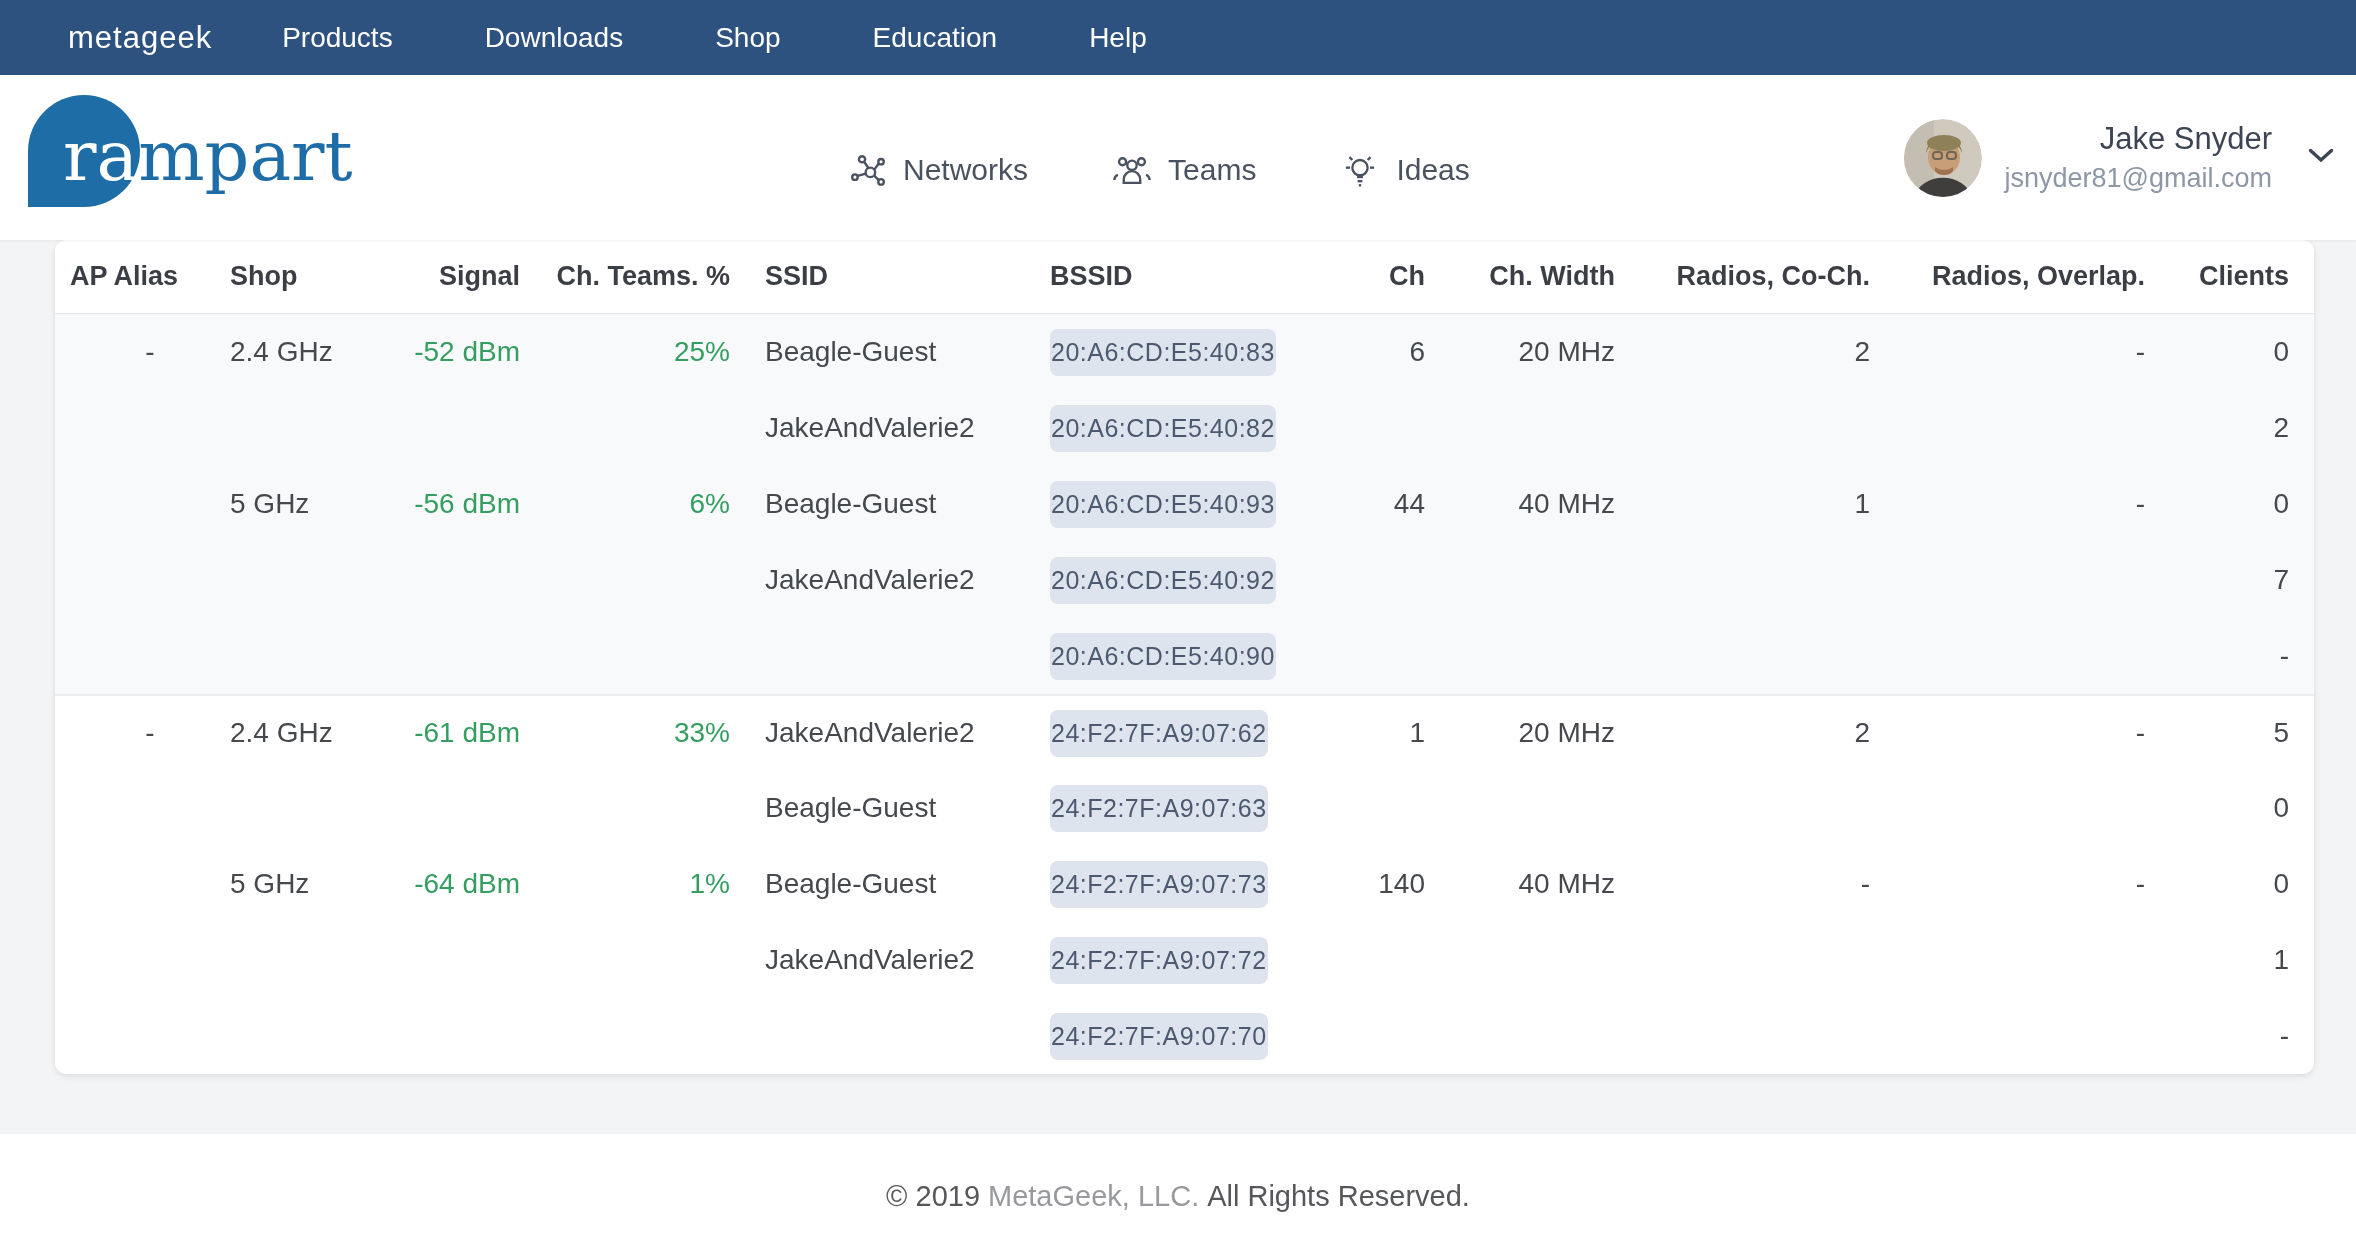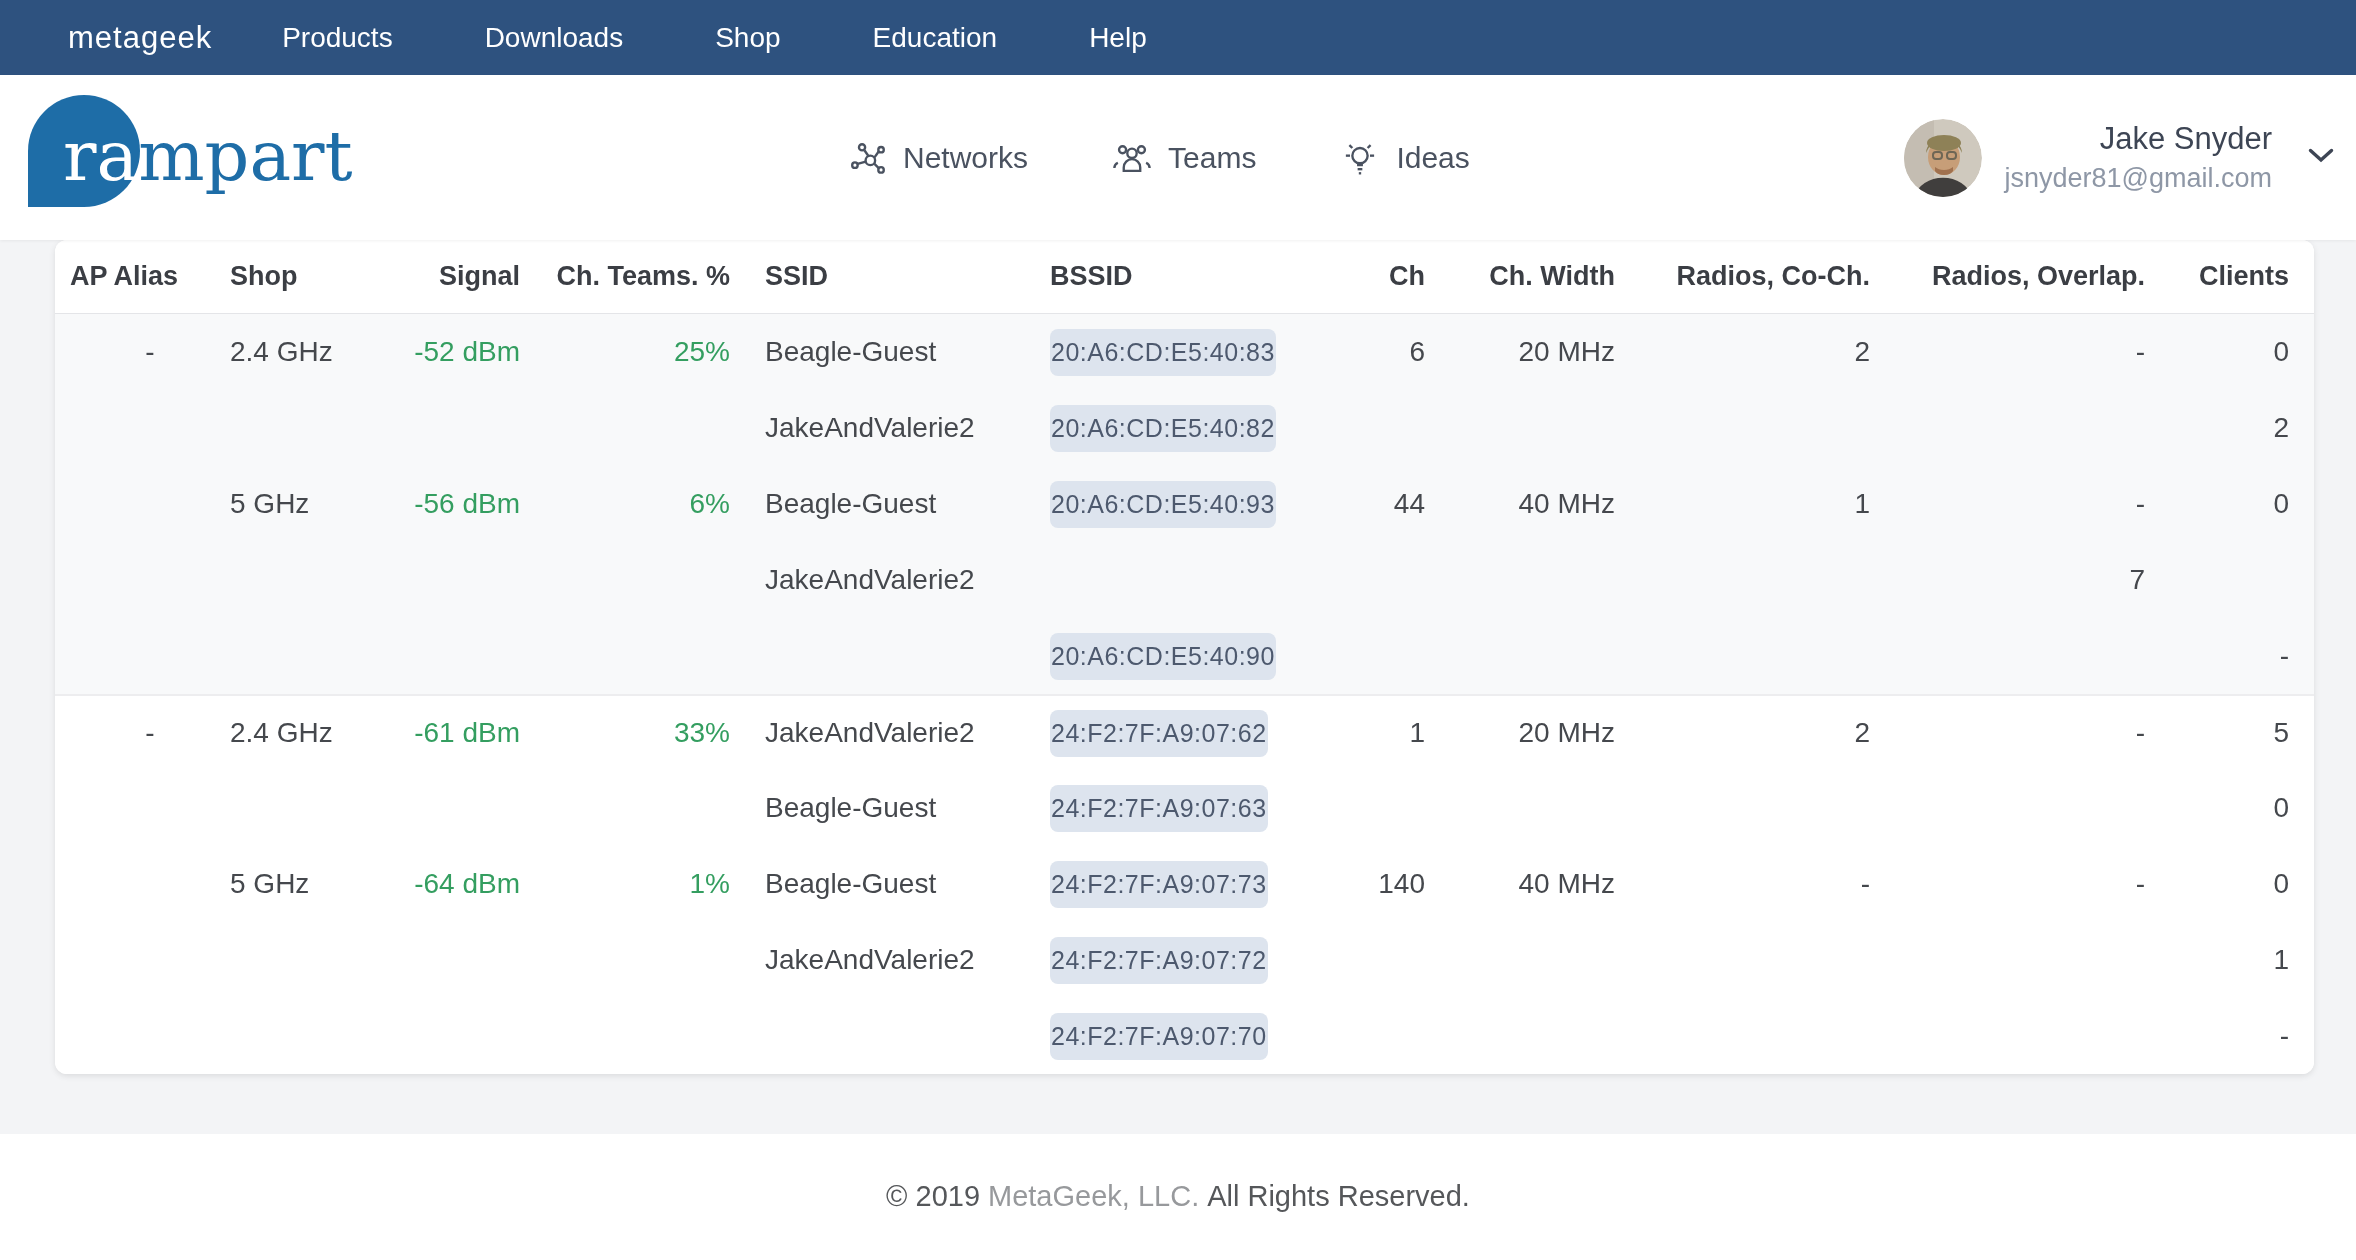--- a/index.html
+++ b/index.html
@@ -16,21 +16,21 @@
   .appheader { height:165px; background:#ffffff; position:relative;
     box-shadow:0 1px 3px rgba(0,0,0,0.06); z-index:5; }
 
   .logo { position:absolute; left:25px; top:12px; width:330px; height:140px; cursor:pointer; }
   .logo .drop { position:absolute; left:3px; top:8px; width:112px; height:112px;
     background:#1E6DA7; border-radius:52% 52% 52% 0; }
   .logo .word { position:absolute; left:38px; top:28px;
     font-family:"DejaVu Serif","Liberation Serif",serif; font-size:70px; color:#1E6DA7; }
   .logo .word .in { color:#ffffff; }
 
-  .hnav { position:absolute; left:50%; top:0; transform:translateX(-53%); height:165px;
+  .hnav { position:absolute; left:50%; top:12px; transform:translateX(-53%); height:165px;
     display:flex; align-items:center; gap:84px; }
   .hnav .item { display:flex; align-items:center; gap:16px; cursor:pointer;
     color:#4A5260; font-size:30px; font-weight:500; }
   .hnav svg { display:block; }
 
   .usermenu { position:absolute; right:22px; top:0; height:165px; display:flex;
     align-items:center; gap:22px; cursor:pointer; }
   .avatar { width:78px; height:78px; border-radius:50%; overflow:hidden; flex:0 0 auto; }
   .uidtext { text-align:right; }
   .uname { font-size:31px; color:#3D4554; font-weight:500; margin-bottom:6px; }
@@ -223,20 +223,21 @@
           <div>1</div>
           <div>-</div>
           <div>0</div>
         </div>
         <div class="grid-row trow g-a">
           <div></div>
           <div></div>
           <div></div>
           <div></div>
           <div>JakeAndValerie2</div>
+          <div><span class="badge">20:A6:CD:E5:40:92</span></div>
           <div></div>
           <div></div>
           <div></div>
           <div></div>
           <div>7</div>
         </div>
         <div class="grid-row trow g-a">
           <div></div>
           <div></div>
           <div></div>

